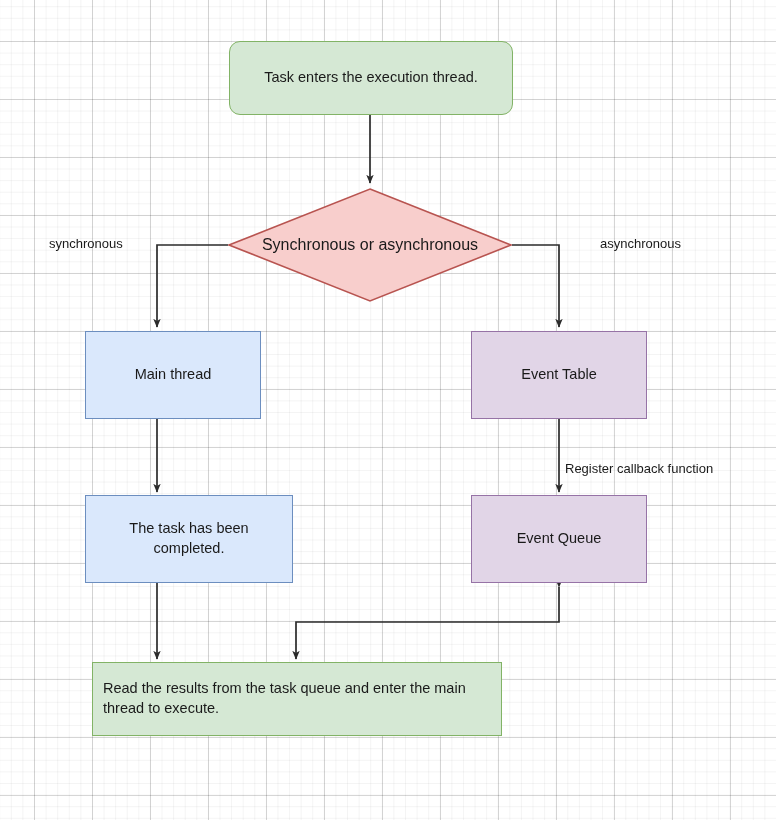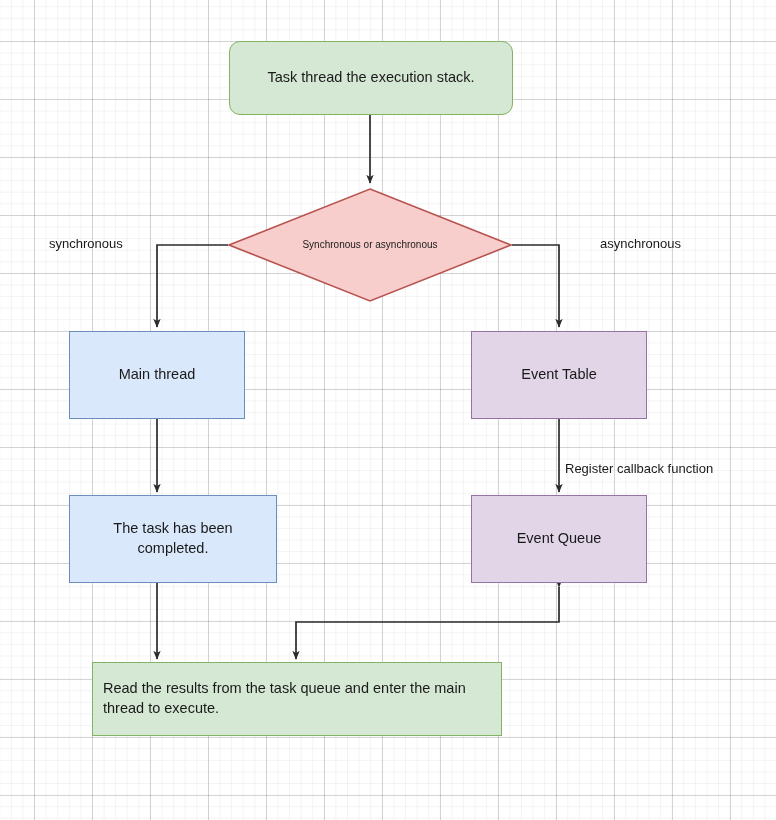--- a/index.html
+++ b/index.html
@@ -59,41 +59,42 @@
   .node-green-sharp {
     background: #d5e8d4;
     border: 1.4px solid #82b366;
     justify-content: flex-start;
     text-align: left;
     padding: 0 10px;
   }
   .node-blue {
     background: #dae8fc;
     border: 1.3px solid #6c8ebf;
+    margin-left: 16px;
   }
   .node-purple {
     background: #e1d5e7;
     border: 1.3px solid #9673a6;
   }
   .node-diamond {
     background: transparent;
     border: none;
   }
   .diamond-shape {
     position: absolute;
     left: 0;
     top: 0;
     width: 100%;
     height: 100%;
   }
   .diamond-label {
     position: relative;
     z-index: 2;
     white-space: nowrap;
-    font-size: 10px;
+    font-size: 16px;
   }
   .edge-label {
     position: absolute;
     font-size: 13px;
     color: #1a1a1a;
     white-space: nowrap;
     background: transparent;
   }
 </style>
 </head>
@@ -117,21 +118,21 @@
     <path d="M 157 418 L 157 492" fill="none" stroke="#2b2b2b" stroke-width="1.7" marker-end="url(#arrowhead)"></path>
 
     <path d="M 559 418 L 559 492" fill="none" stroke="#2b2b2b" stroke-width="1.7" marker-end="url(#arrowhead)"></path>
 
     <path d="M 157 582 L 157 659" fill="none" stroke="#2b2b2b" stroke-width="1.7" marker-end="url(#arrowhead)"></path>
 
     <path d="M 559 587 L 559 622 L 296 622 L 296 659" fill="none" stroke="#2b2b2b" stroke-width="1.7" marker-start="url(#arrowhead)" marker-end="url(#arrowhead)"></path>
   </svg>
 
   <div class="node node-green-round" style="left:229px; top:41px; width:284px; height:74px;">
-    <span>Task thread the execution stack.</span>
+    <span>Task enters the execution thread.</span>
   </div>
 
   <div class="node node-diamond" style="left:228px; top:188px; width:284px; height:114px;">
     <svg class="diamond-shape" viewBox="0 0 284 114" preserveAspectRatio="none">
       <polygon points="142,1 283,57 142,113 1,57" fill="#f8cecc" stroke="#b85450" stroke-width="1.6" vector-effect="non-scaling-stroke"></polygon>
     </svg>
     <span class="diamond-label">Synchronous or asynchronous</span>
   </div>
 
   <div class="edge-label" style="left:49px; top:236px;">synchronous</div>

